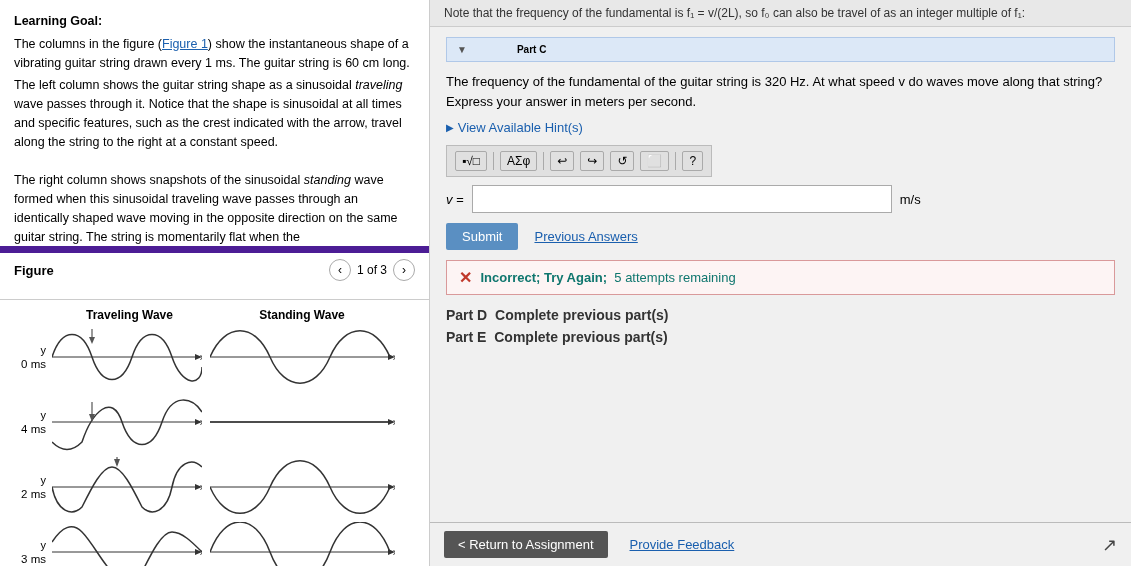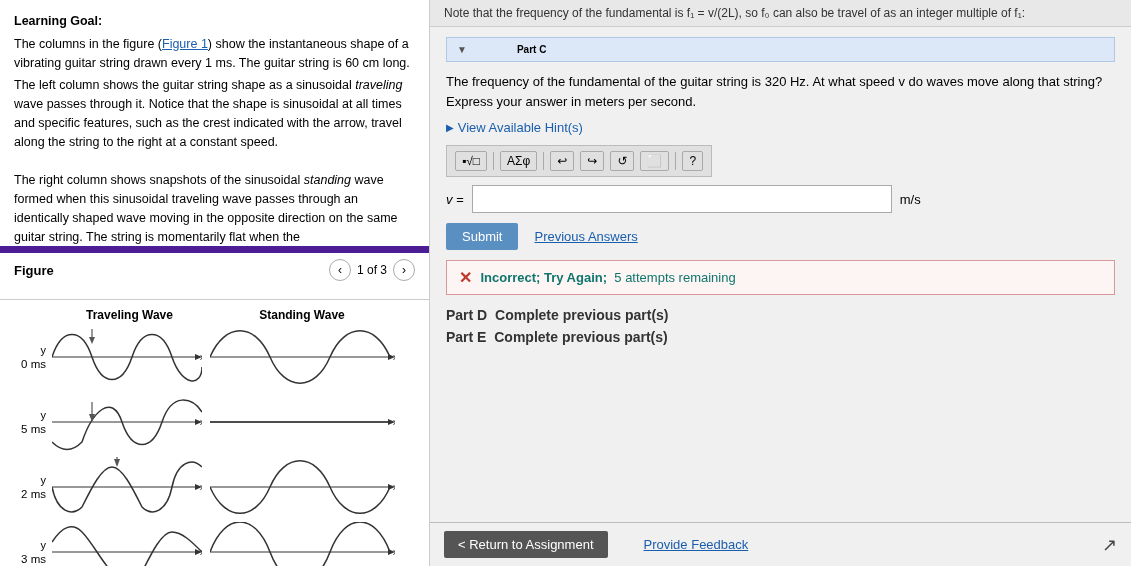--- a/index.html
+++ b/index.html
@@ -274,21 +274,21 @@
       color: #555;
     }
     .other-part span { font-weight: bold; color: #333; }
 
     
     .bottom-bar {
       border-top: 1px solid #bbb;
       padding: 8px 14px;
       display: flex;
       align-items: center;
-      gap: 36px;
+      gap: 22px;
       background: #f0f0f0;
     }
     .return-btn {
       background: #555;
       color: #fff;
       border: none;
       padding: 6px 14px;
       cursor: pointer;
       font-size: 13px;
       border-radius: 2px;
@@ -370,21 +370,21 @@
             <text x="183" y="33" font-size="9" fill="#333">x</text>
 
             <path d="M0,30 C15,-5 45,-5 60,30 C75,65 105,65 120,30 C135,-5 165,-5 180,30" fill="none" stroke="#333" stroke-width="1.5"></path>
           </svg>
         </div>
       </div>
 
       <div class="wave-row">
         <div class="wave-time-label">
           <div style="font-size:11px;margin-bottom:2px;">y</div>
-          <div>5 ms</div>
+          <div>4 ms</div>
         </div>
         <div class="wave-canvas-wrapper">
           <svg width="150" height="60">
             <line x1="0" y1="30" x2="145" y2="30" stroke="#333" stroke-width="1"></line>
             <polygon points="143,27 150,30 143,33" fill="#333"></polygon>
             <text x="148" y="33" font-size="9" fill="#333">x</text>
 
             <path d="M0,50 C10,60 20,60 30,50 C40,20 60,0 70,30 C80,60 100,60 110,30 C120,0 140,5 150,20" fill="none" stroke="#333" stroke-width="1.5"></path>
             <polygon points="37,22 40,30 43,22" fill="#555"></polygon>
             <line x1="40" y1="10" x2="40" y2="22" stroke="#555" stroke-width="1.2"></line>

